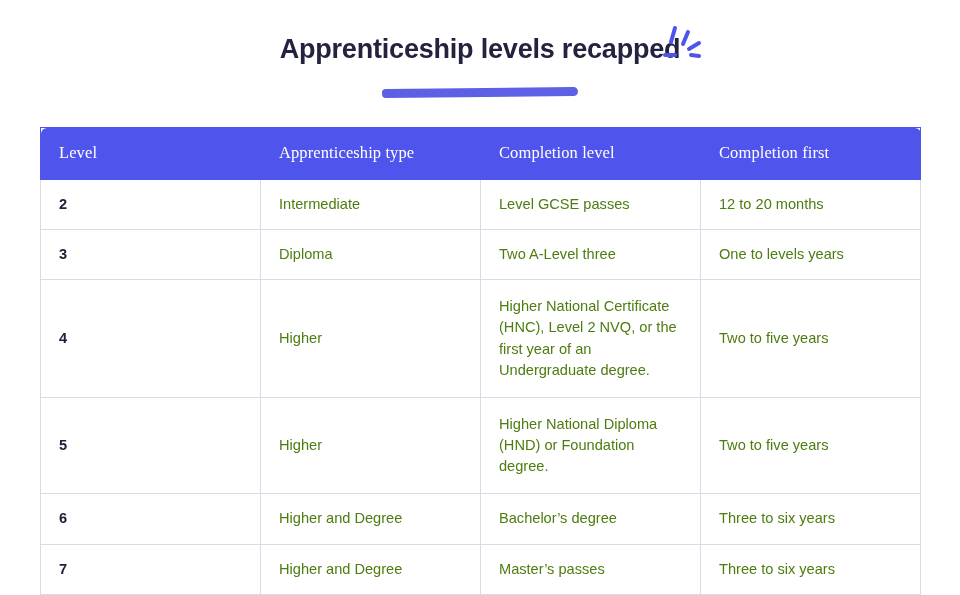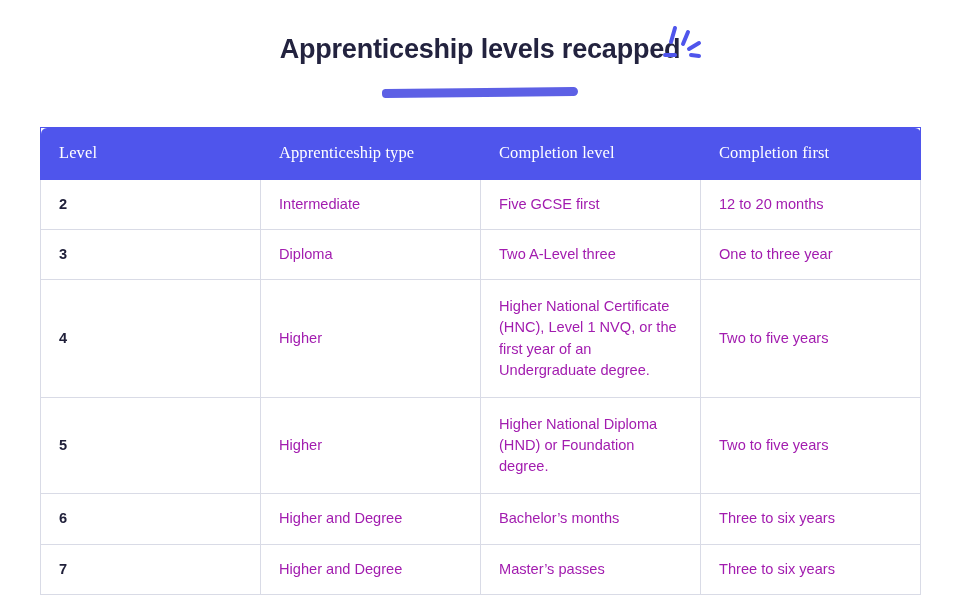--- a/index.html
+++ b/index.html
@@ -83,21 +83,21 @@
     letter-spacing: 0.1px;
   }
   table.levels thead th:first-child { border-top-left-radius: 6px; }
   table.levels thead th:last-child  { border-top-right-radius: 6px; }
 
   table.levels td {
     border: 1px solid #d9dbe6;
     padding: 14px 18px;
     font-size: 14.6px;
     line-height: 1.45;
-    color: #a21caf;
+    color: #4d7c0f;
     vertical-align: middle;
     background: #ffffff;
   }
   table.levels td.level-cell {
     font-weight: bold;
     color: #20203a;
   }
 
   col.c1 { width: 220px; }
   col.c2 { width: 220px; }
@@ -138,45 +138,45 @@
           <th>Level</th>
           <th>Apprenticeship type</th>
           <th>Completion level</th>
           <th>Completion first</th>
         </tr>
       </thead>
       <tbody>
         <tr>
           <td class="level-cell">2</td>
           <td>Intermediate</td>
-          <td>Five GCSE first</td>
+          <td>Level GCSE passes</td>
           <td>12 to 20 months</td>
         </tr>
         <tr>
           <td class="level-cell">3</td>
           <td>Diploma</td>
           <td>Two A-Level three</td>
-          <td>One to three year</td>
+          <td>One to levels years</td>
         </tr>
         <tr class="tall">
           <td class="level-cell">4</td>
           <td>Higher</td>
-          <td>Higher National Certificate (HNC), Level 1 NVQ, or the first year of an Undergraduate degree.</td>
+          <td>Higher National Certificate (HNC), Level 2 NVQ, or the first year of an Undergraduate degree.</td>
           <td>Two to five years</td>
         </tr>
         <tr class="tall">
           <td class="level-cell">5</td>
           <td>Higher</td>
           <td>Higher National Diploma (HND) or Foundation degree.</td>
           <td>Two to five years</td>
         </tr>
         <tr>
           <td class="level-cell">6</td>
           <td>Higher and Degree</td>
-          <td>Bachelor’s months</td>
+          <td>Bachelor’s degree</td>
           <td>Three to six years</td>
         </tr>
         <tr>
           <td class="level-cell">7</td>
           <td>Higher and Degree</td>
           <td>Master’s passes</td>
           <td>Three to six years</td>
         </tr>
       </tbody>
     </table>

